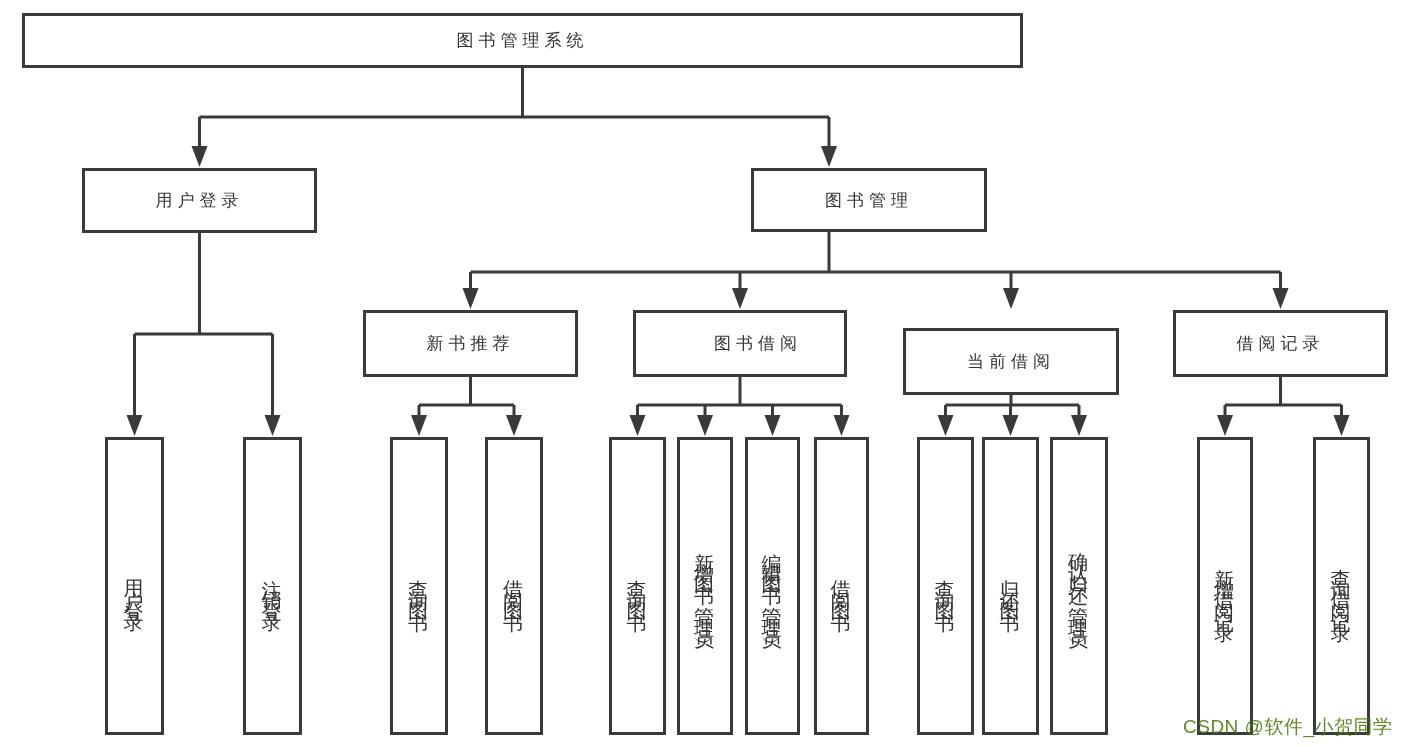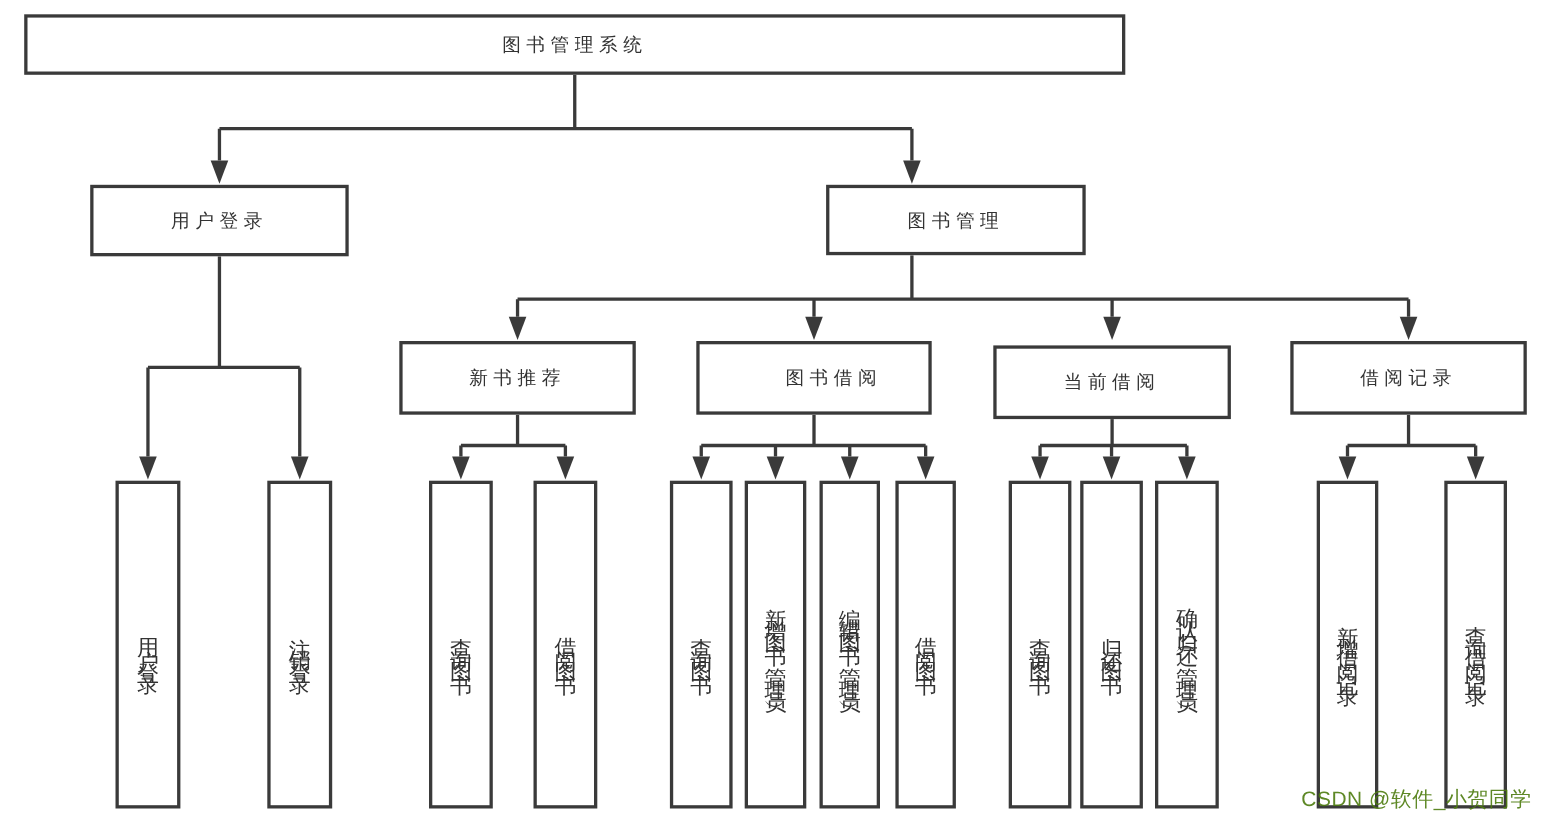--- a/index.html
+++ b/index.html
@@ -111,21 +111,21 @@
     </g>
   </svg>
 
   <div class="node h" style="left:22px; top:13px; width:1001px; height:55px;">图书管理系统</div>
 
   <div class="node h" style="left:82px; top:168px; width:235px; height:65px;">用户登录</div>
   <div class="node h" style="left:711px; top:168px; width:236px; height:64px;margin-left:40px;">图书管理</div>
 
   <div class="node h" style="left:363px; top:310px; width:215px; height:67px;">新书推荐</div>
   <div class="node h" style="left:633px; top:310px; width:214px; height:67px;padding-left:36px;">图书借阅</div>
-  <div class="node h" style="left:903px; top:314px; width:216px; height:67px;">当前借阅</div>
+  <div class="node h" style="left:903px; top:328px; width:216px; height:67px;">当前借阅</div>
   <div class="node h" style="left:1173px; top:310px; width:215px; height:67px;">借阅记录</div>
 
   <div class="node v" style="left:105px; top:437px; width:59px; height:298px;">用户登录</div>
   <div class="node v" style="left:243px; top:437px; width:59px; height:298px;">注销登录</div>
 
   <div class="node v" style="left:390px; top:437px; width:58px; height:298px;">查询图书</div>
   <div class="node v" style="left:485px; top:437px; width:58px; height:298px;">借阅图书</div>
 
   <div class="node v" style="left:609px; top:437px; width:57px; height:298px;">查询图书</div>
   <div class="node v" style="left:677px; top:437px; width:56px; height:298px;">新增图书（管理员）</div>

